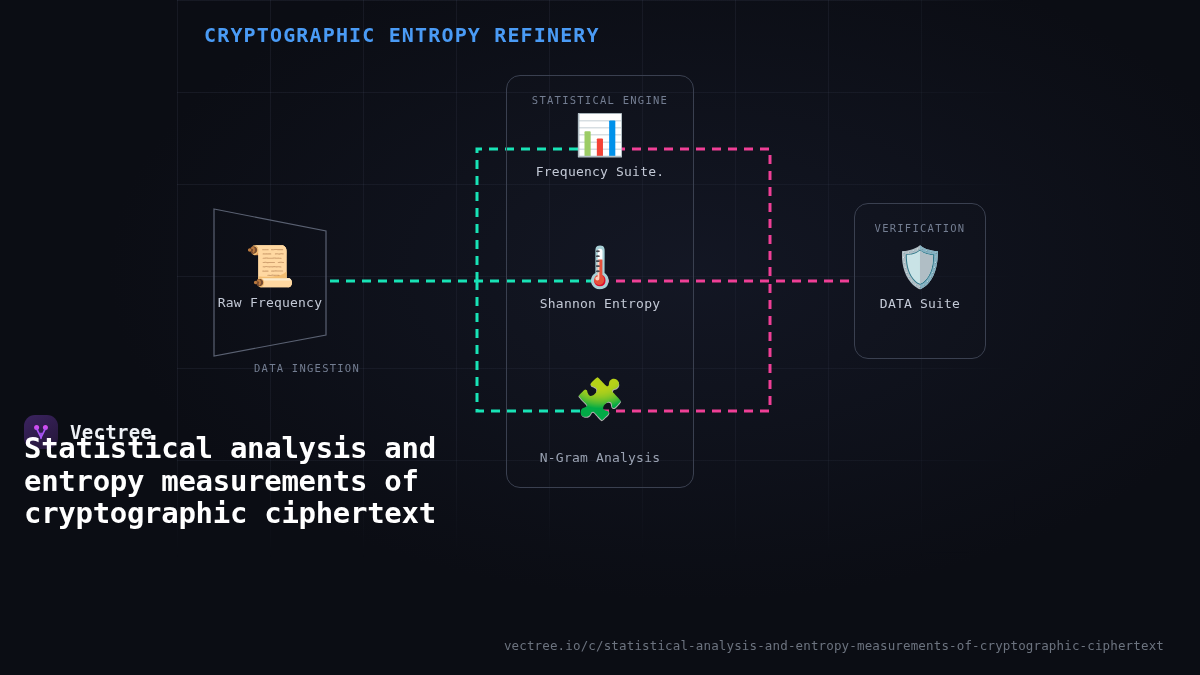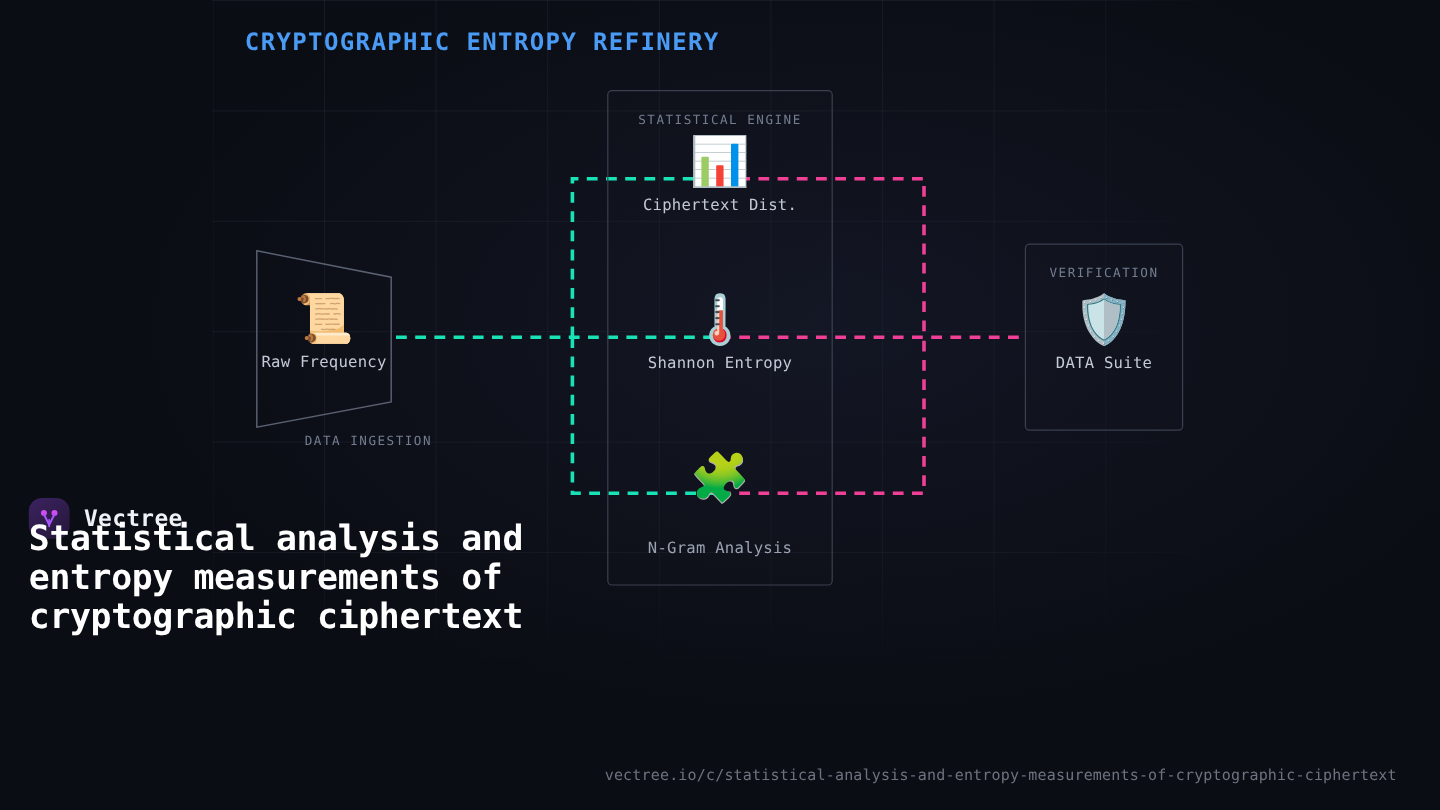--- a/index.html
+++ b/index.html
@@ -35,21 +35,21 @@
     position:absolute; left:204px; top:23px;
     font-size:20px; font-weight:700; letter-spacing:1.15px;
     color:#4a9bf5;
   }
 
   
   #edge-layer{ position:absolute; left:0; top:0; width:1200px; height:675px; pointer-events:none;}
 
   
   .group-box{
-    position:absolute; border:1px solid #3a4050; border-radius:4px;
+    position:absolute; border:1px solid #3a4050; border-radius:14px;
     background:rgba(255,255,255,.008);
   }
   .group-label{
     position:absolute; width:100%; text-align:center; top:18px;
     font-size:10.5px; letter-spacing:1.25px; color:#737d91;
   }
   #group-stat{ left:506px; top:75px; width:188px; height:413px; }
   #group-verif{ left:854px; top:203px; width:132px; height:156px; }
 
   
@@ -127,21 +127,21 @@
 </svg>
 <div id="zone-label-ingestion">DATA INGESTION</div>
 
 <div class="node" id="node-raw">
   <div class="node-icon">📜</div>
   <div class="node-label">Raw Frequency</div>
 </div>
 
 <div class="node" id="node-freq">
   <div class="node-icon">📊</div>
-  <div class="node-label">Ciphertext Dist.</div>
+  <div class="node-label">Frequency Suite.</div>
 </div>
 
 <div class="node" id="node-shan">
   <div class="node-icon">🌡️</div>
   <div class="node-label">Shannon Entropy</div>
 </div>
 
 <div class="node" id="node-ngram">
   <div class="node-icon">🧩</div>
   <div class="node-label dim">N-Gram Analysis</div>

